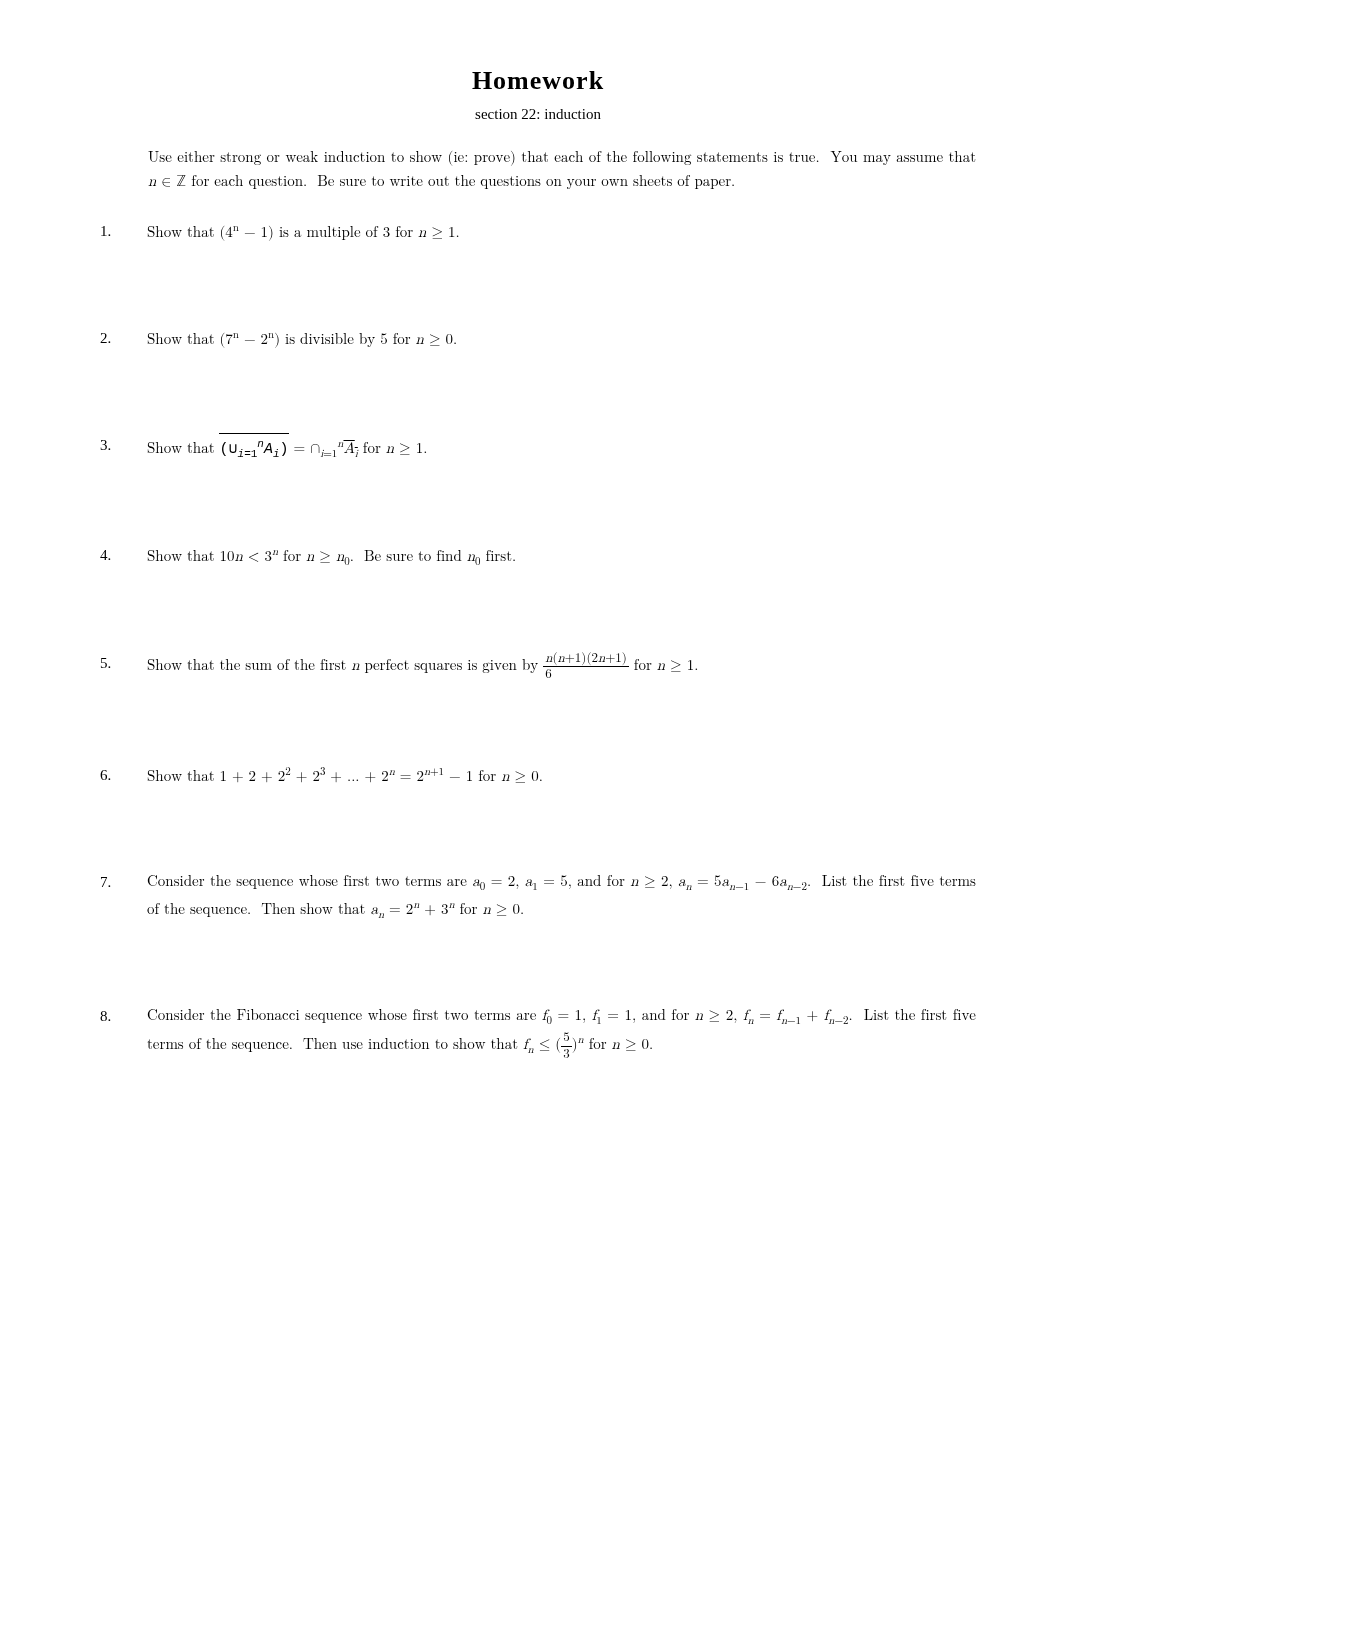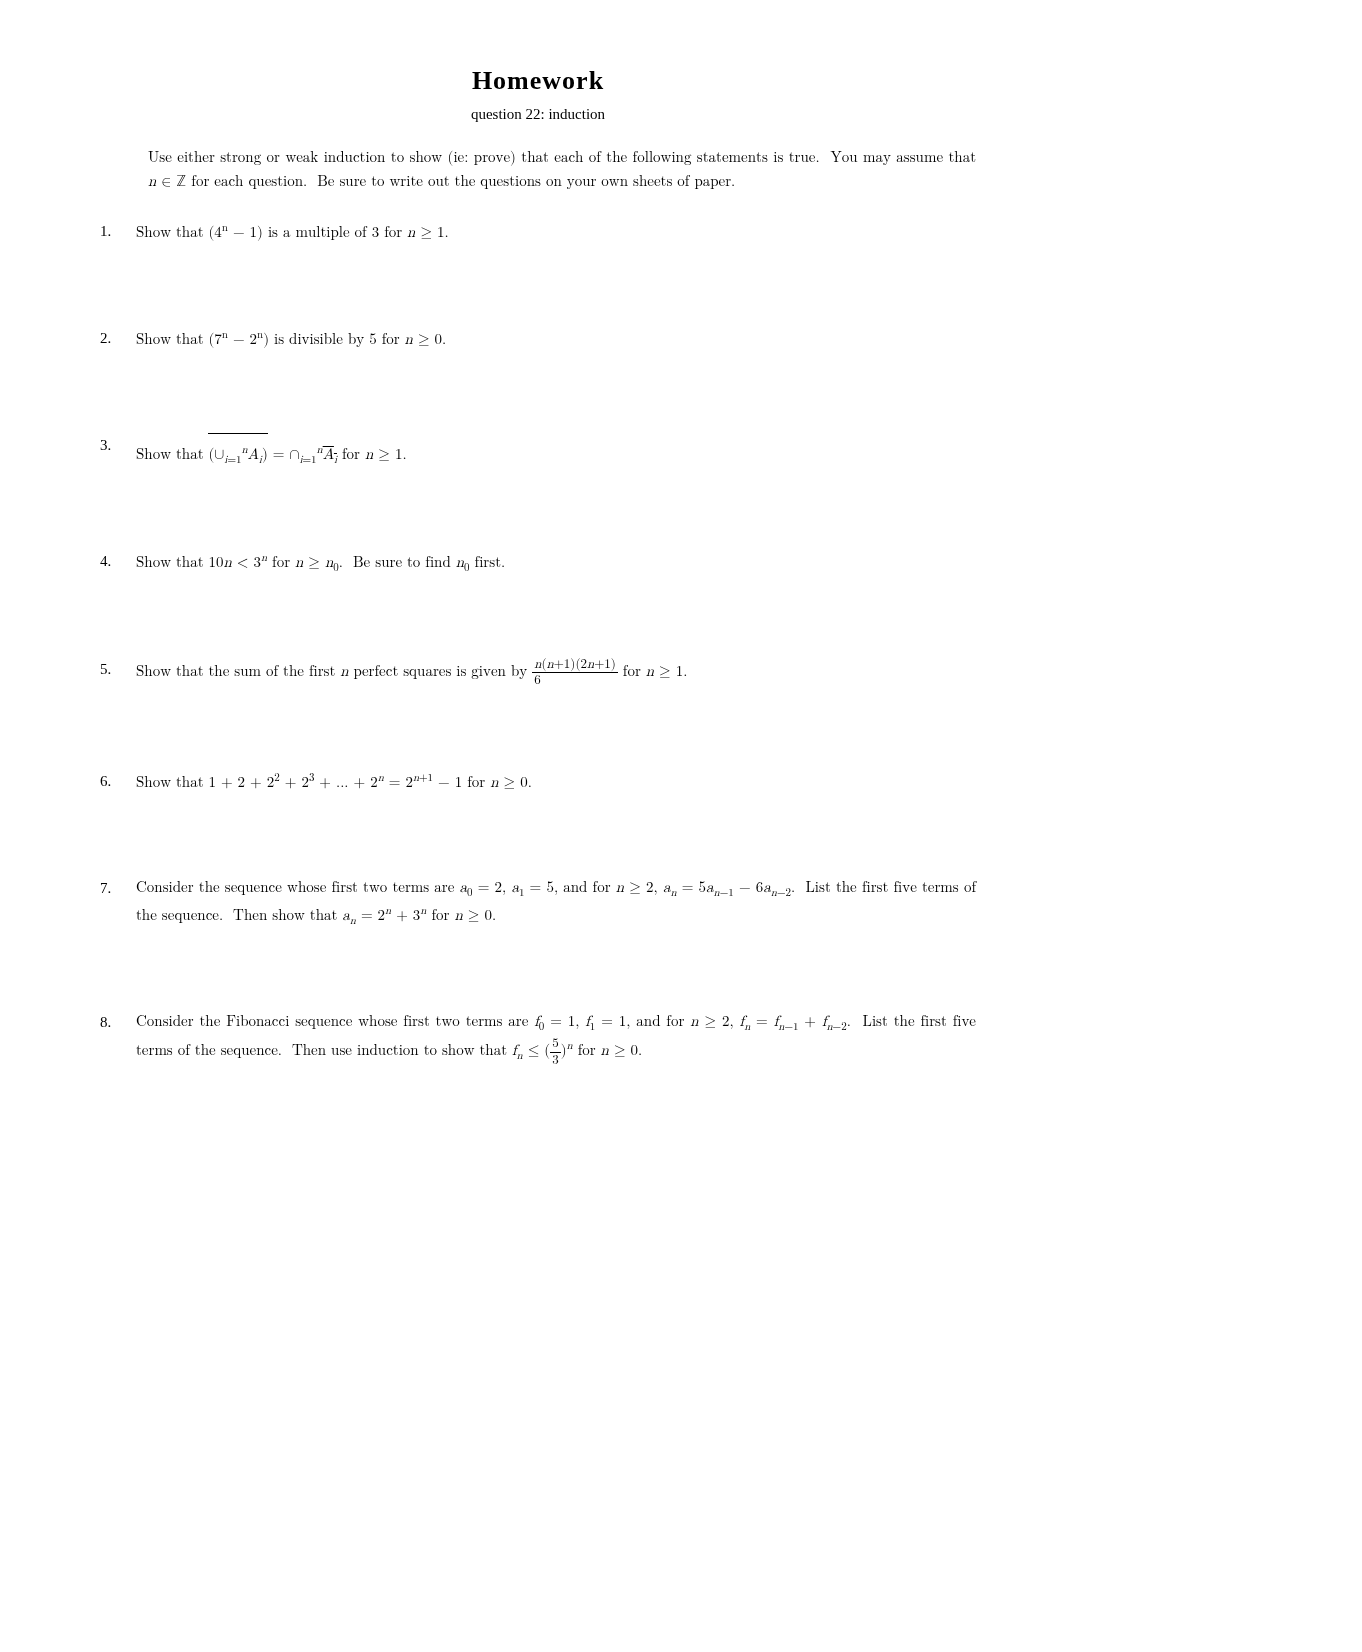--- a/index.html
+++ b/index.html
@@ -61,20 +61,21 @@
     }
 
     .problem-number {
       min-width: 36px;
       font-family: Georgia, "Times New Roman", serif;
     }
 
     .problem-text {
       flex: 1;
       text-align: justify;
+      margin-left: 11px;
     }
 
     sup {
       font-size: 11px;
       vertical-align: super;
     }
 
     sub {
       font-size: 11px;
       vertical-align: sub;
@@ -98,31 +99,32 @@
     }
 
     .fraction .denominator {
       display: block;
       padding: 0 2px;
     }
 
     .set-overline {
       display: inline-block;
       border-top: 1.5px solid #000;
-      padding-top: 7px;
+      padding-top: 1px;
+      font-family: Liberation Mono, monospace;
     }
   </style>
 </head>
 <body>
 
 <div class="page">
 
   <div class="header">
     <div class="header-title">Homework</div>
-    <div class="header-subtitle">question 22:  induction</div>
+    <div class="header-subtitle">section 22:  induction</div>
   </div>
 
   <div class="intro">
     Use either strong or weak induction to show (ie: prove) that each of the following statements is
     true.&nbsp; You may assume that <i>n</i> ∈ ℤ for each question.&nbsp; Be sure to write out the questions on your
     own sheets of paper.
   </div>
 
   <ol class="problems-list">
 

